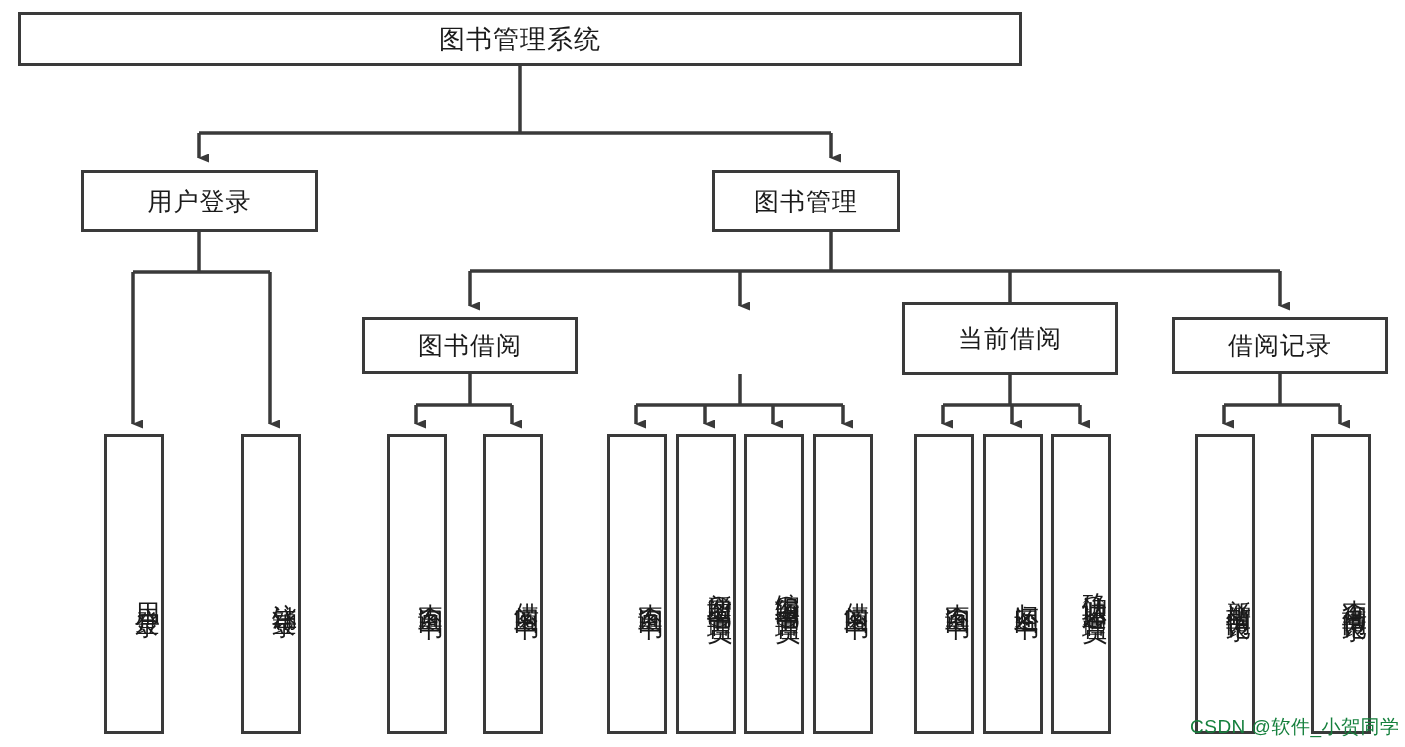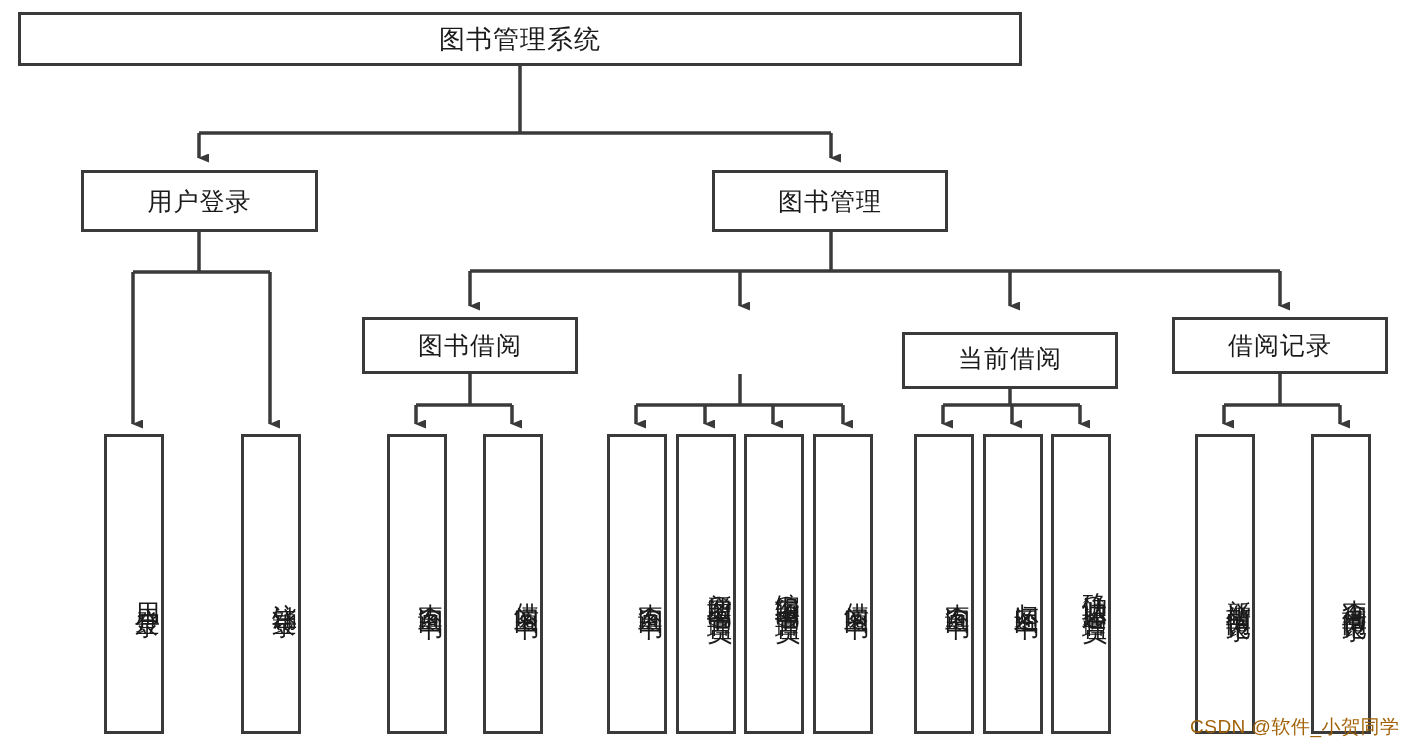--- a/index.html
+++ b/index.html
@@ -53,21 +53,21 @@
   }
   .node.vertical .node-label {
     writing-mode: vertical-rl;
     text-orientation: upright;
   }
   .node.root {
     font-size: 26px;
   }
   .watermark {
     position: absolute;
-    color: #a16207;
+    color: #15803d;
     font-size: 19px;
     white-space: nowrap;
     letter-spacing: 0.5px;
   }
 </style>
 </head>
 <body>
 
 <div id="diagram-root">
 
@@ -121,28 +121,28 @@
     </g>
   </svg>
 
   <div class="node horizontal root" style="left:18px; top:12px; width:1004px; height:54px;">
     <span class="node-label">图书管理系统</span>
   </div>
 
   <div class="node horizontal" style="left:81px; top:170px; width:237px; height:62px;">
     <span class="node-label">用户登录</span>
   </div>
-  <div class="node horizontal" style="left:712px; top:170px; width:236px; height:62px;">
+  <div class="node horizontal" style="left:712px; top:170px; width:188px; height:62px;">
     <span class="node-label">图书管理</span>
   </div>
 
   <div class="node horizontal" style="left:362px; top:317px; width:216px; height:57px;">
     <span class="node-label">图书借阅</span>
   </div>
-  <div class="node horizontal" style="left:902px; top:332px; width:216px; height:57px;font-family:Liberation Mono, monospace;">
+  <div class="node horizontal" style="left:902px; top:302px; width:216px; height:73px;">
     <span class="node-label">当前借阅</span>
   </div>
   <div class="node horizontal" style="left:1172px; top:317px; width:216px; height:57px;font-family:Liberation Serif, serif;">
     <span class="node-label">借阅记录</span>
   </div>
 
   <div class="node vertical" style="left:104px; top:434px; width:60px; height:300px;">
     <span class="node-label">用户登录</span>
   </div>
   <div class="node vertical" style="left:241px; top:434px; width:60px; height:300px;">

